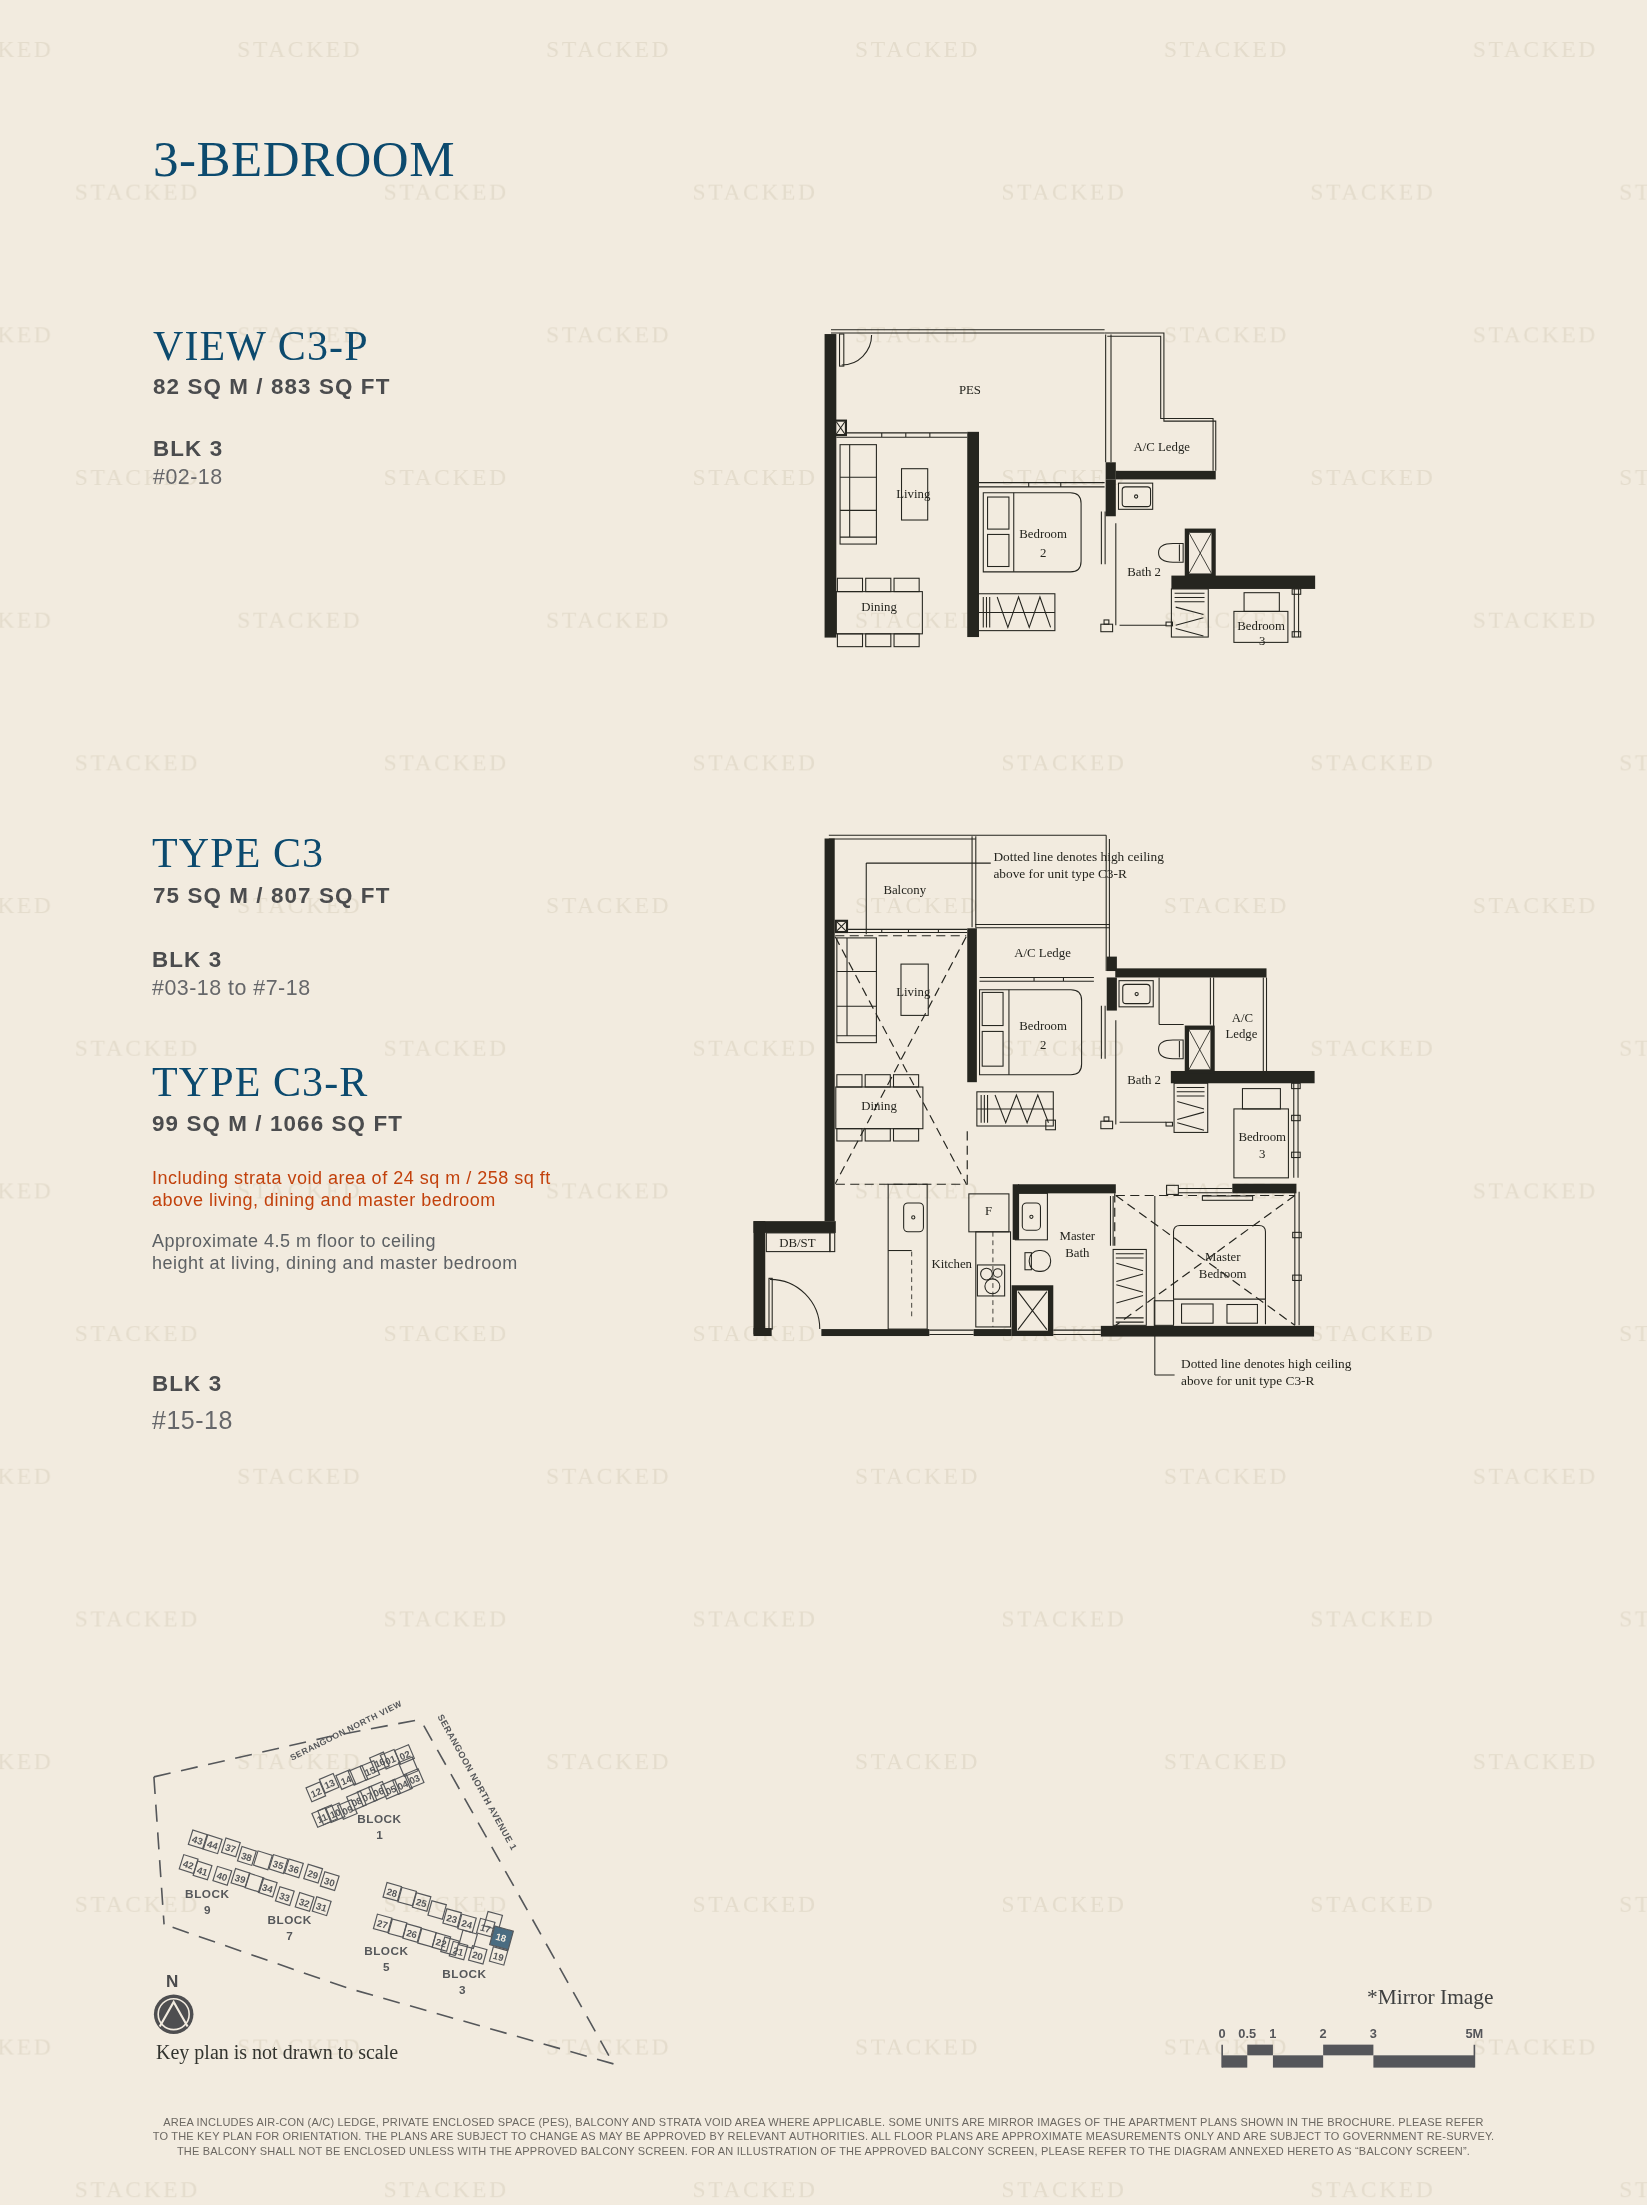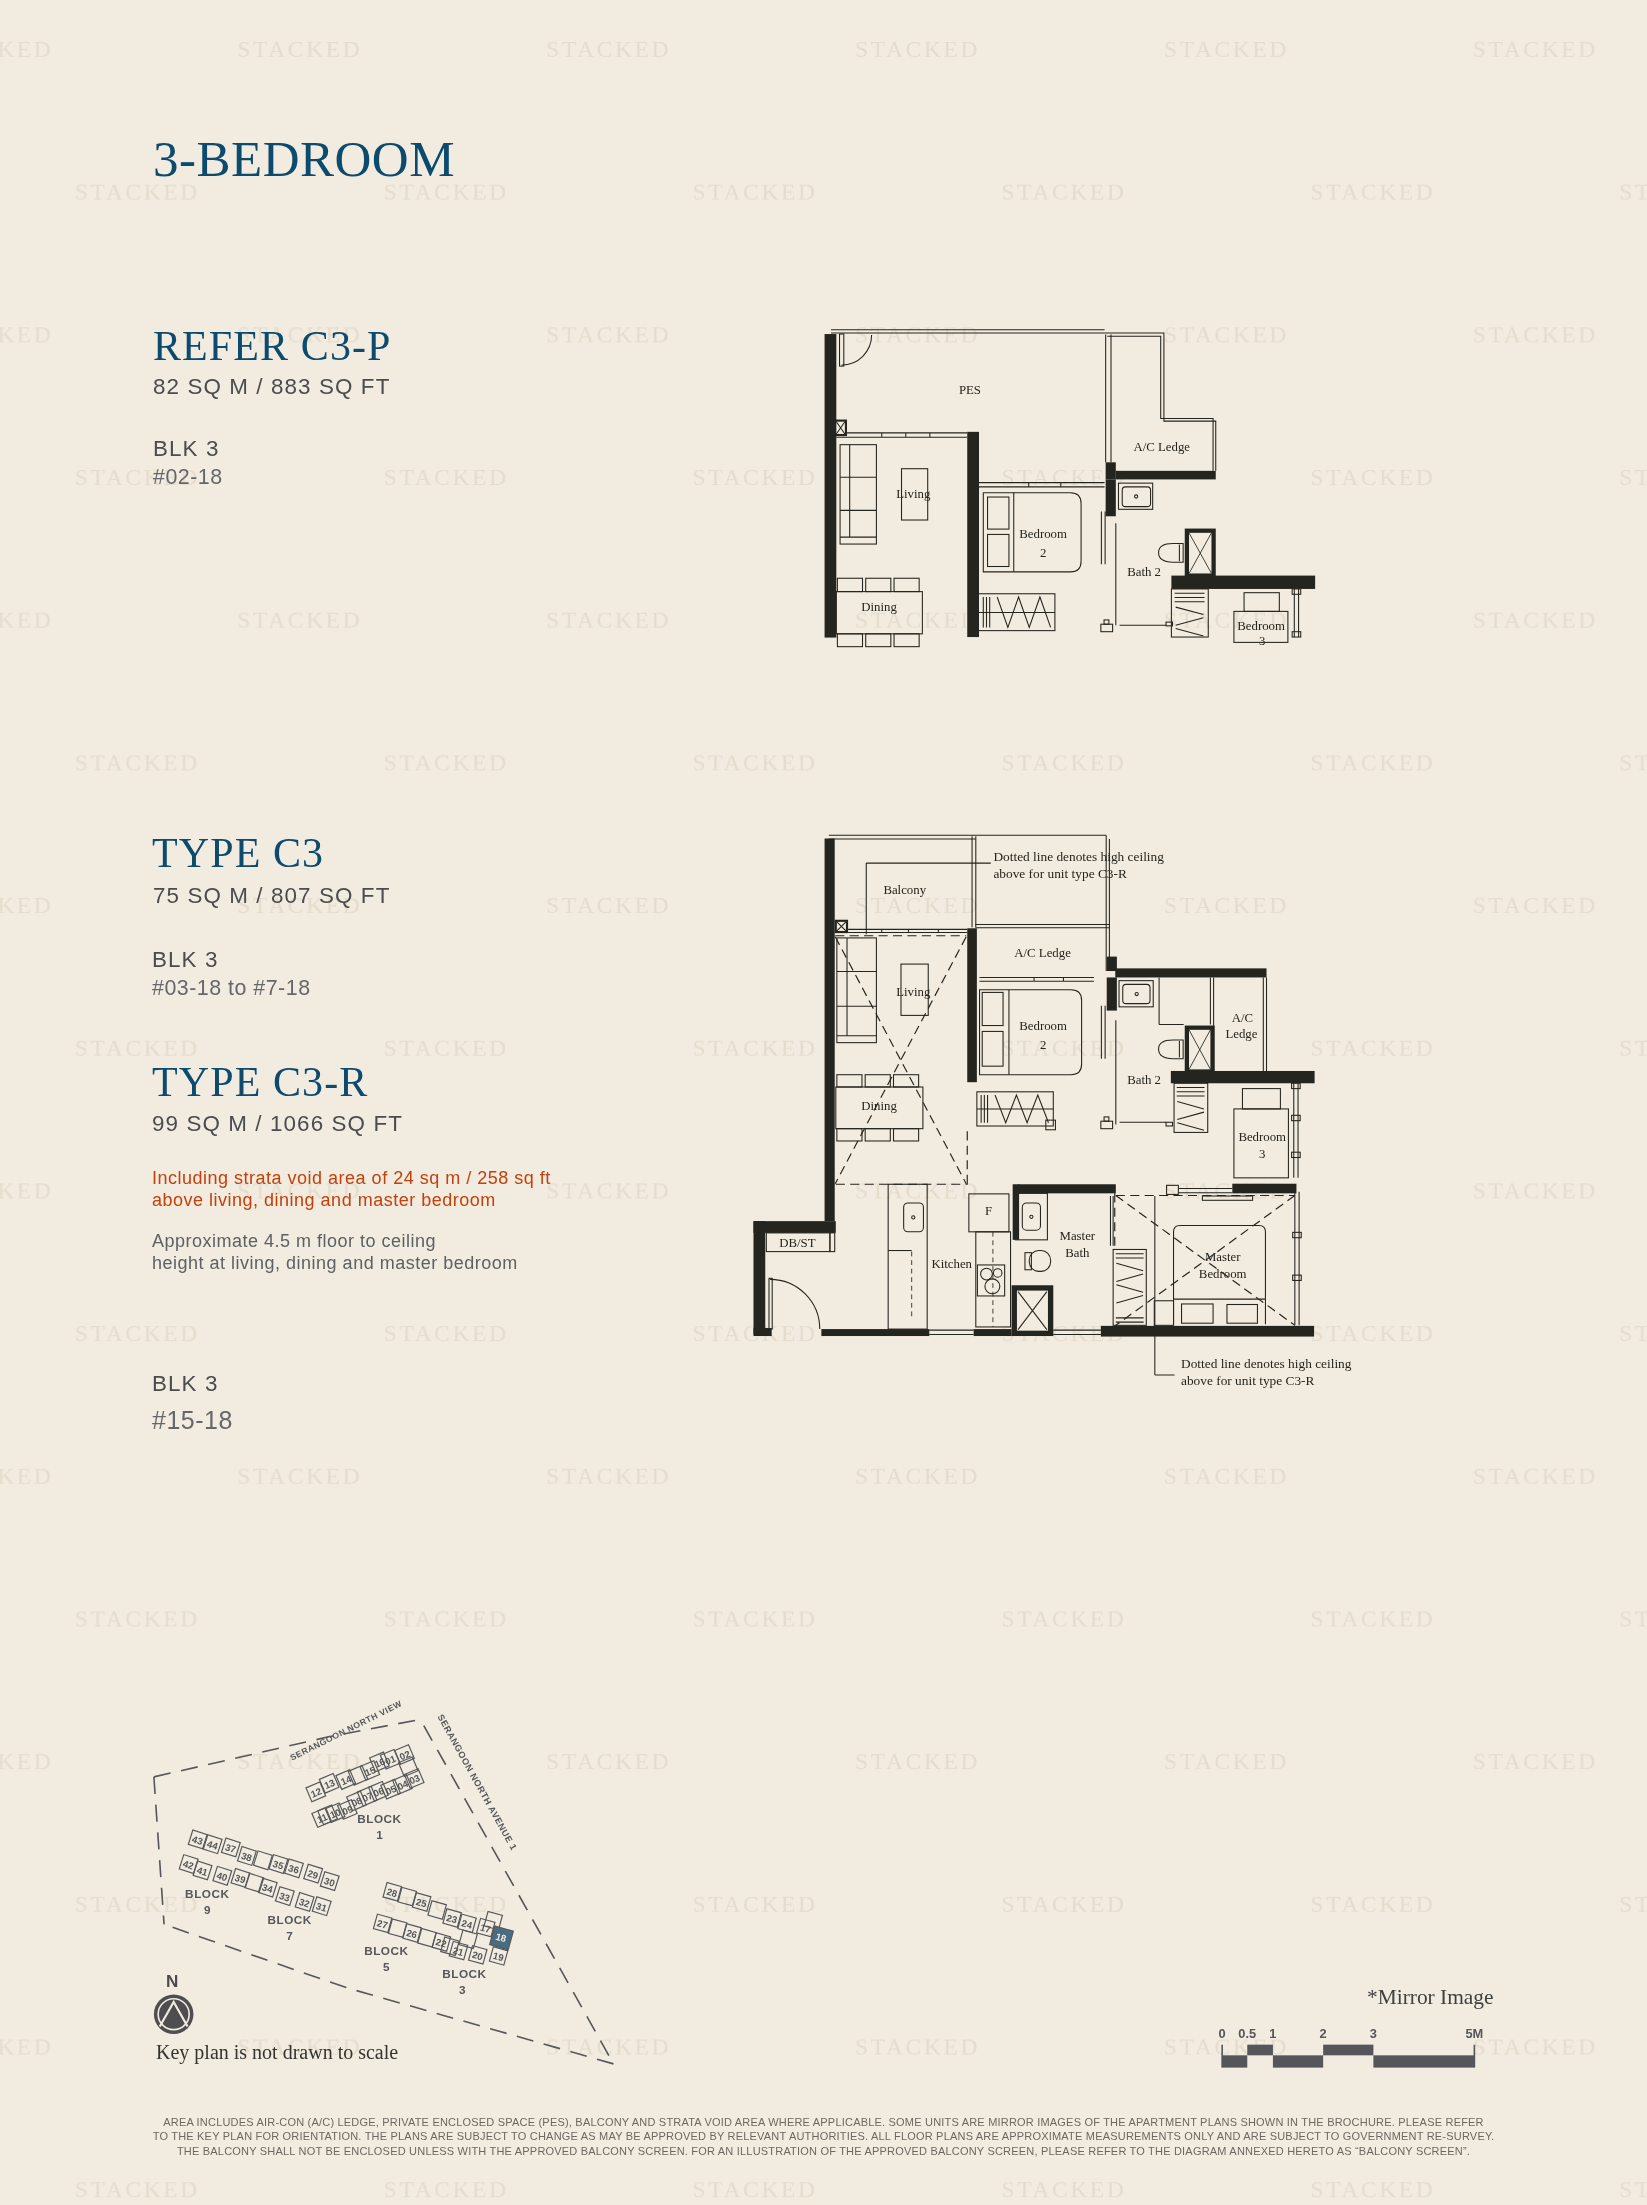--- a/index.html
+++ b/index.html
@@ -1,20 +1,20 @@
 <!DOCTYPE html>
 <html style="font-size:8.6px"><head>
 <meta charset="utf-8">
 <style>
 html,body{margin:0;padding:0}
 body{width:1647px;height:2205px;position:relative;background:#f2ebdf;font-family:"Liberation Sans",sans-serif;overflow:hidden}
 .abs{position:absolute;white-space:nowrap}
 .serif{font-family:"Liberation Serif",serif}
 .blue{color:#0c4a6e}
-.bold{font-weight:normal;color:#4b4c4e}
+.bold{font-weight:bold;color:#4b4c4e}
 .grey{color:#66676a}
 </style>
 </head>
 <body>
 
 <svg class="abs" style="left:0;top:0" width="1647" height="2205" viewBox="0 0 3082 4126">
 <defs>
 <pattern id="wm" x="444" y="71" width="578" height="534" patternUnits="userSpaceOnUse">
 <text x="0" y="36" font-family="Liberation Serif" font-size="44" letter-spacing="5" fill="#e4dccc">STACKED</text>
 <text x="274" y="303" font-family="Liberation Serif" font-size="44" letter-spacing="5" fill="#e4dccc">STACKED</text>
@@ -625,21 +625,21 @@
       <rect x="2476" y="3826" width="94" height="20"></rect>
 <rect x="2287" y="3846" width="47" height="23"></rect>
       <rect x="2382" y="3846" width="94" height="23"></rect>
       <rect x="2570" y="3846" width="189" height="23"></rect>
 </g>
 <path d="M2287,3826 V3869 M2759,3826 V3869" stroke="#55565a" stroke-width="3" fill="none"></path>
 </svg>
 
 <div class="abs serif blue" style="left:153px;top:134px;font-size:51px;line-height:51px;letter-spacing:0.5px">3-BEDROOM</div>
 
-<div class="abs serif blue" style="left:153px;top:325px;font-size:42px;line-height:42px;letter-spacing:1.1px">REFER C3-P</div>
+<div class="abs serif blue" style="left:153px;top:325px;font-size:42px;line-height:42px;letter-spacing:1.1px">VIEW C3-P</div>
 
 <div class="abs bold" style="left:153px;top:376px;font-size:22.4px;line-height:22.4px;letter-spacing:1.1px">82 SQ M / 883 SQ FT</div>
 
 <div class="abs bold" style="left:153px;top:438px;font-size:22.4px;line-height:22.4px;letter-spacing:1.1px">BLK 3</div>
 
 <div class="abs grey" style="left:153px;top:467px;font-size:21.4px;line-height:21.4px;letter-spacing:0.5px">#02-18</div>
 
 <div class="abs serif blue" style="left:152px;top:832px;font-size:42px;line-height:42px;letter-spacing:1.1px">TYPE C3</div>
 
 <div class="abs bold" style="left:153px;top:885px;font-size:22.4px;line-height:22.4px;letter-spacing:1.1px">75 SQ M / 807 SQ FT</div>

